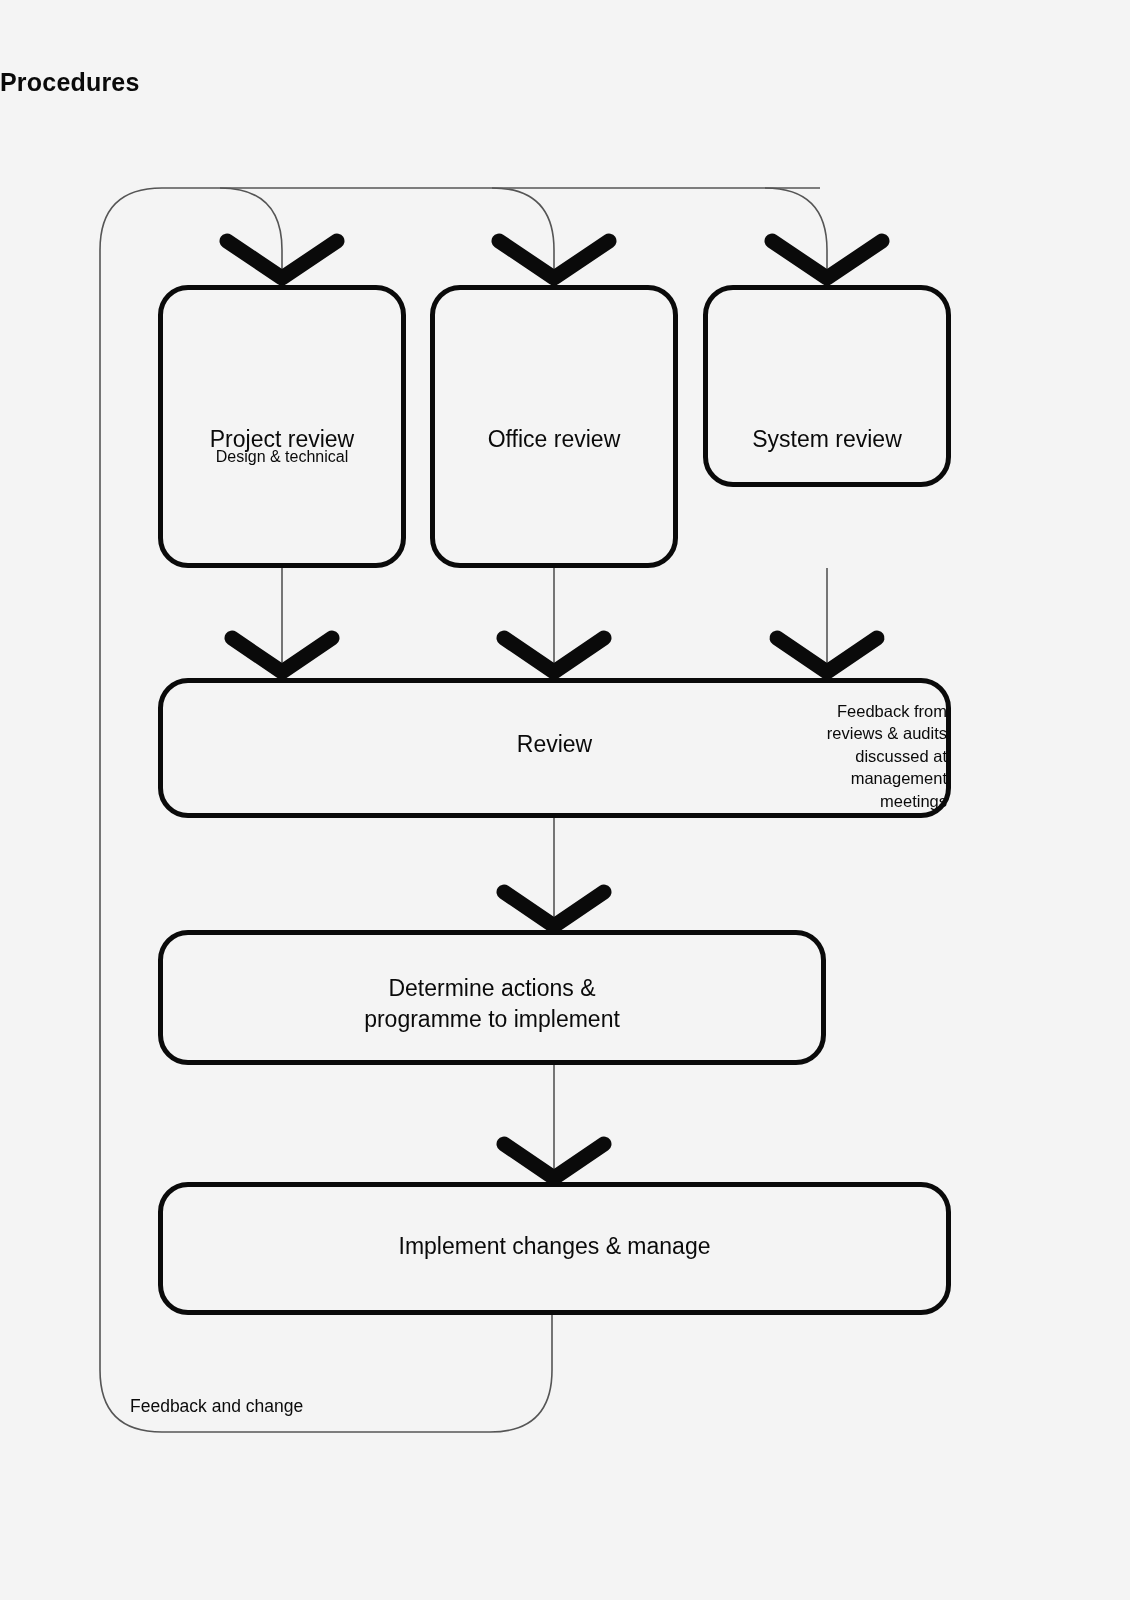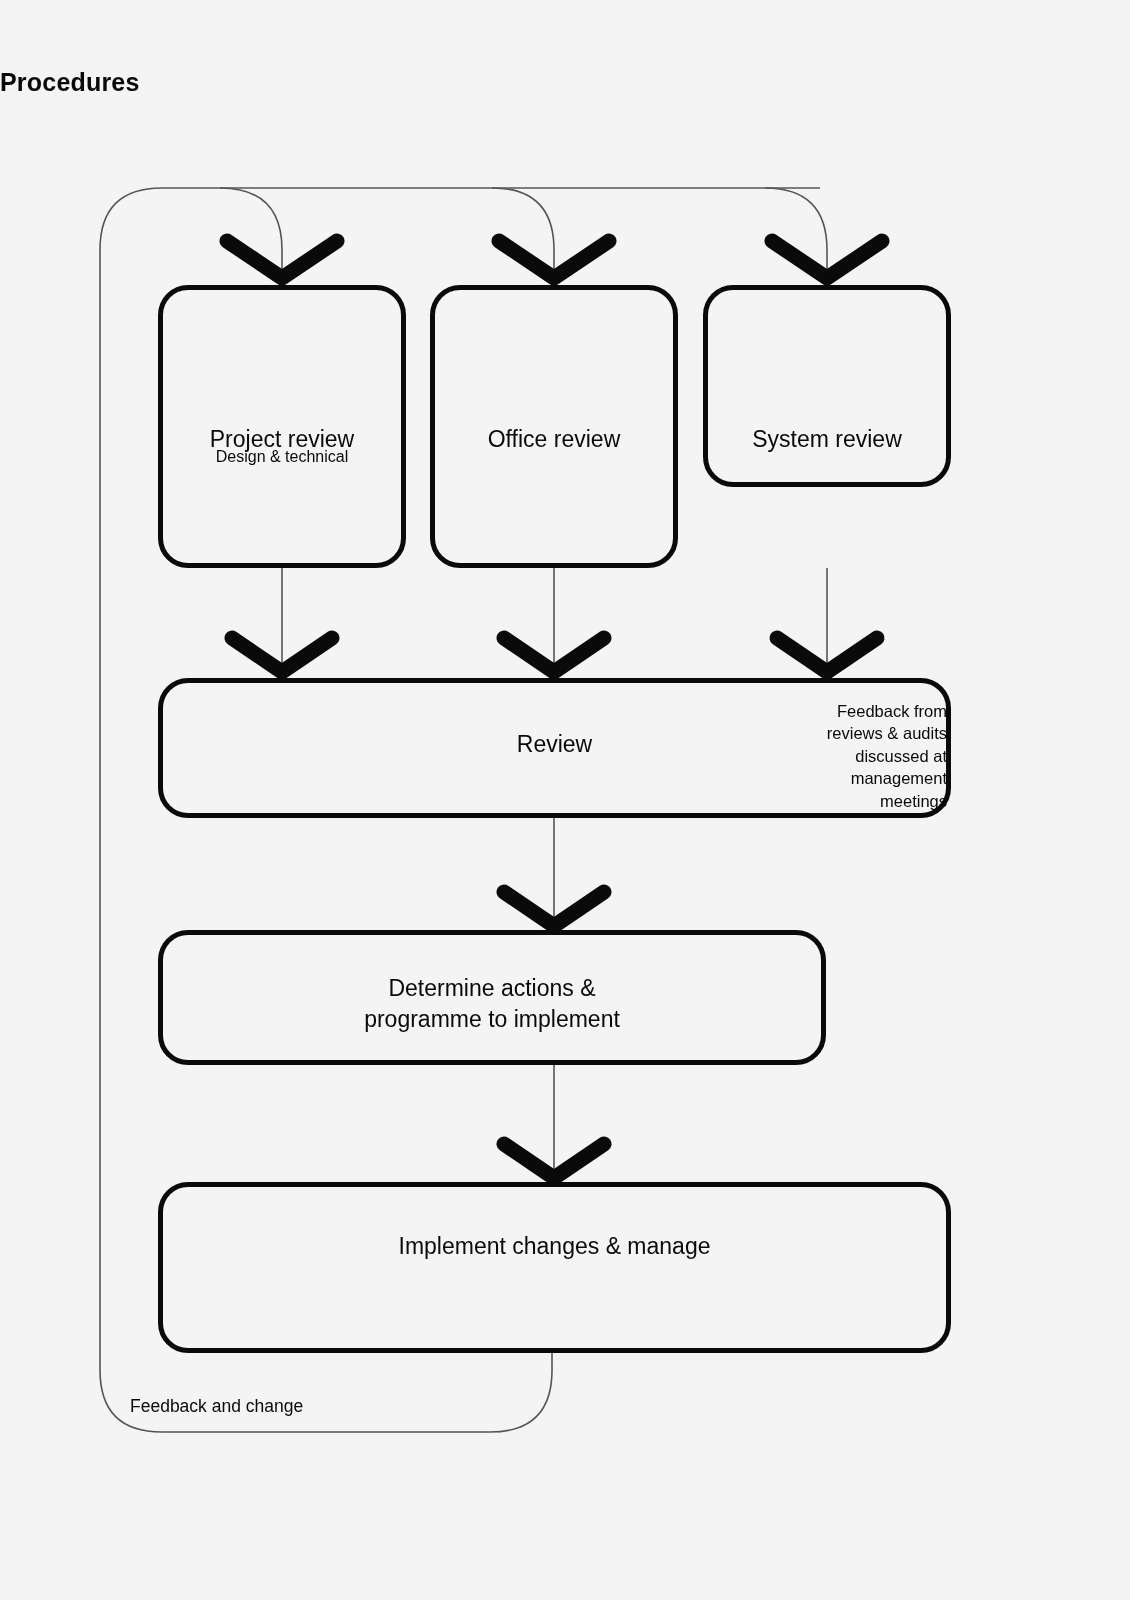--- a/index.html
+++ b/index.html
@@ -103,21 +103,21 @@
     width: 190px;
     text-align: right;
     font-size: 16.5px;
     line-height: 1.36;
     white-space: pre-line;
   }
   
   #box-determine { left: 158px; top: 930px; width: 668px; height: 135px; }
   #box-determine .node-label { top: 38px; white-space: pre-line; }
   
-  #box-implement { left: 158px; top: 1182px; width: 793px; height: 171px; }
+  #box-implement { left: 158px; top: 1182px; width: 793px; height: 133px; }
   #box-implement .node-label { top: 44px; }
   
   .loop-caption {
     position: absolute;
     left: 130px;
     top: 1396px;
     width: 400px;
     text-align: left;
     font-size: 17.5px;
   }

